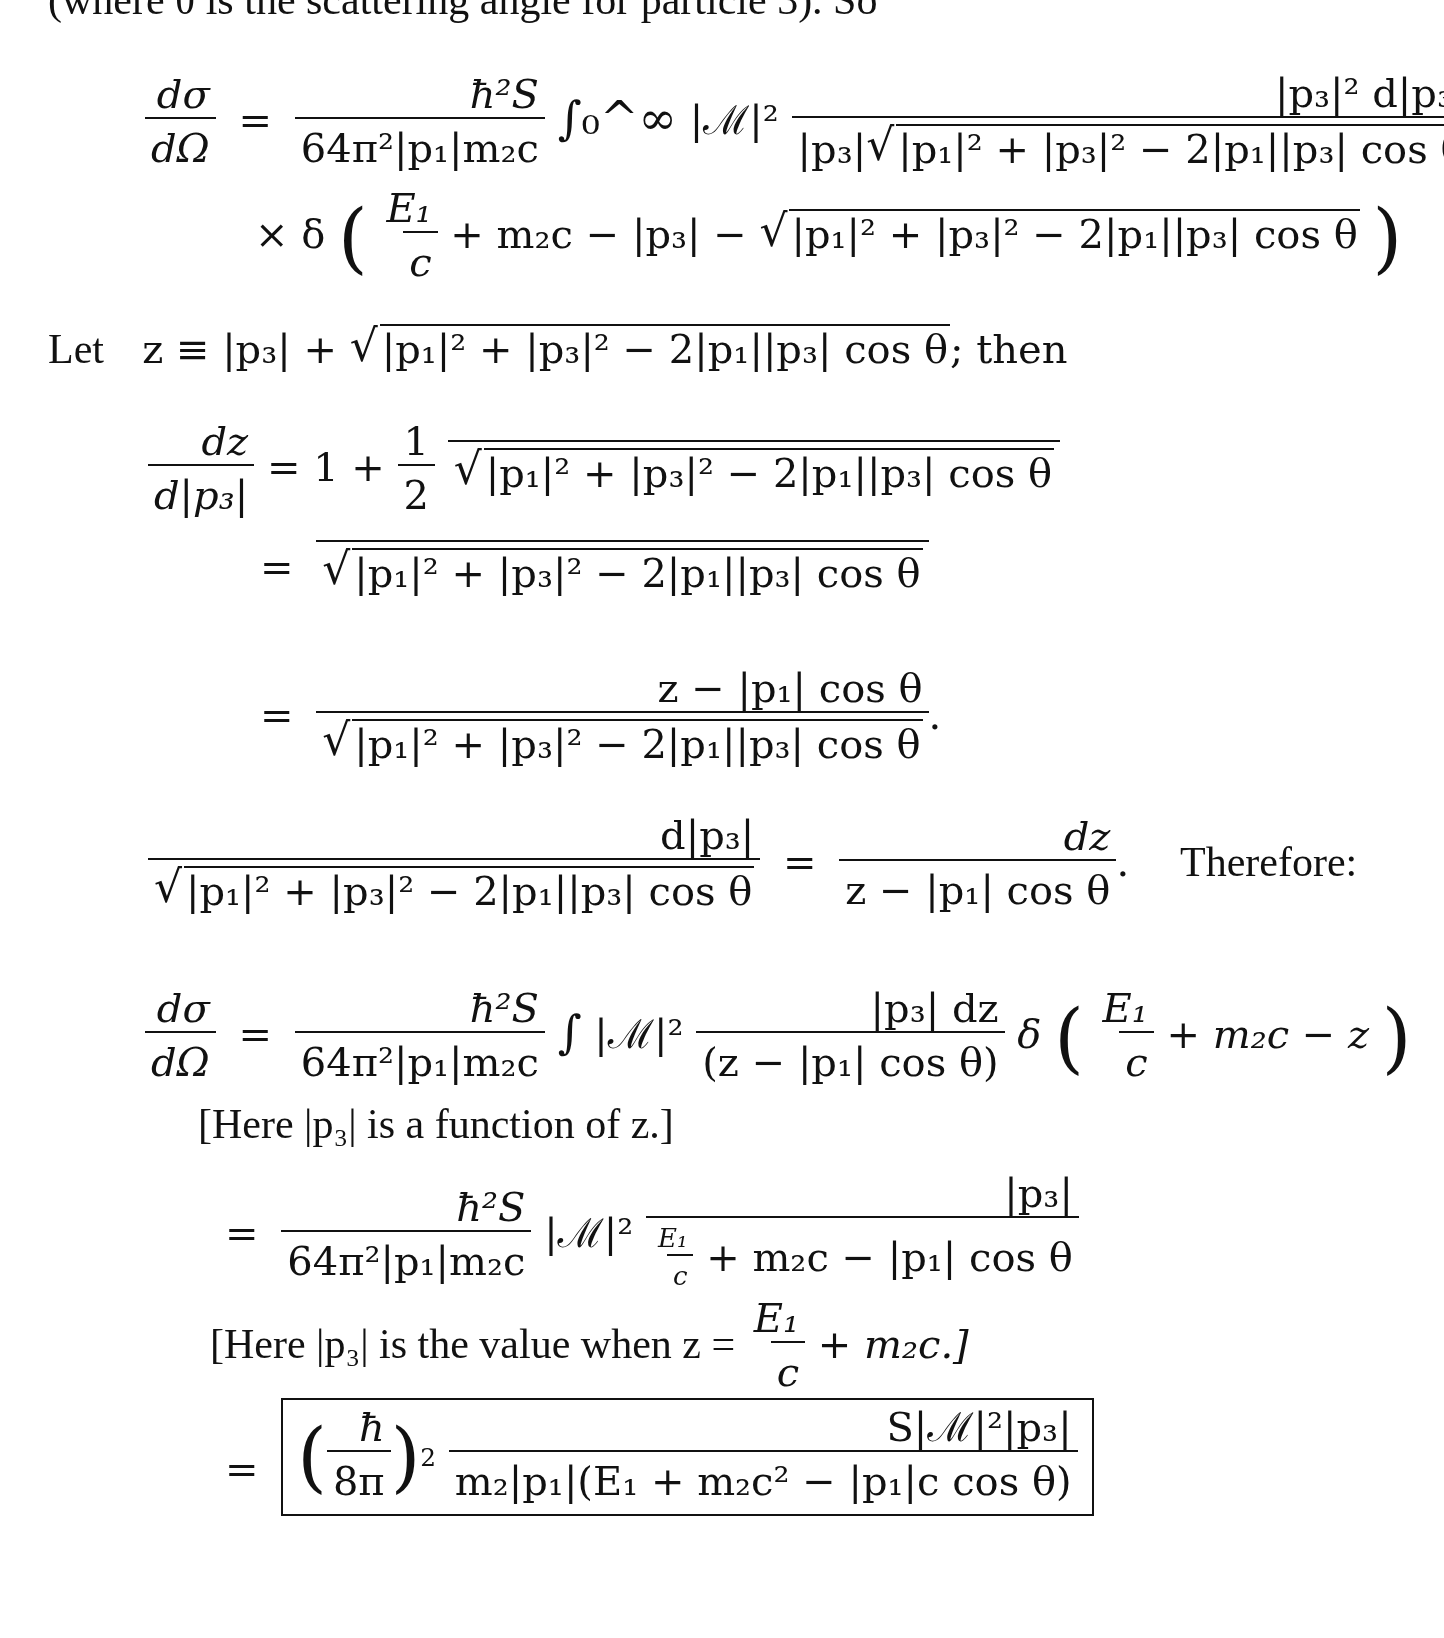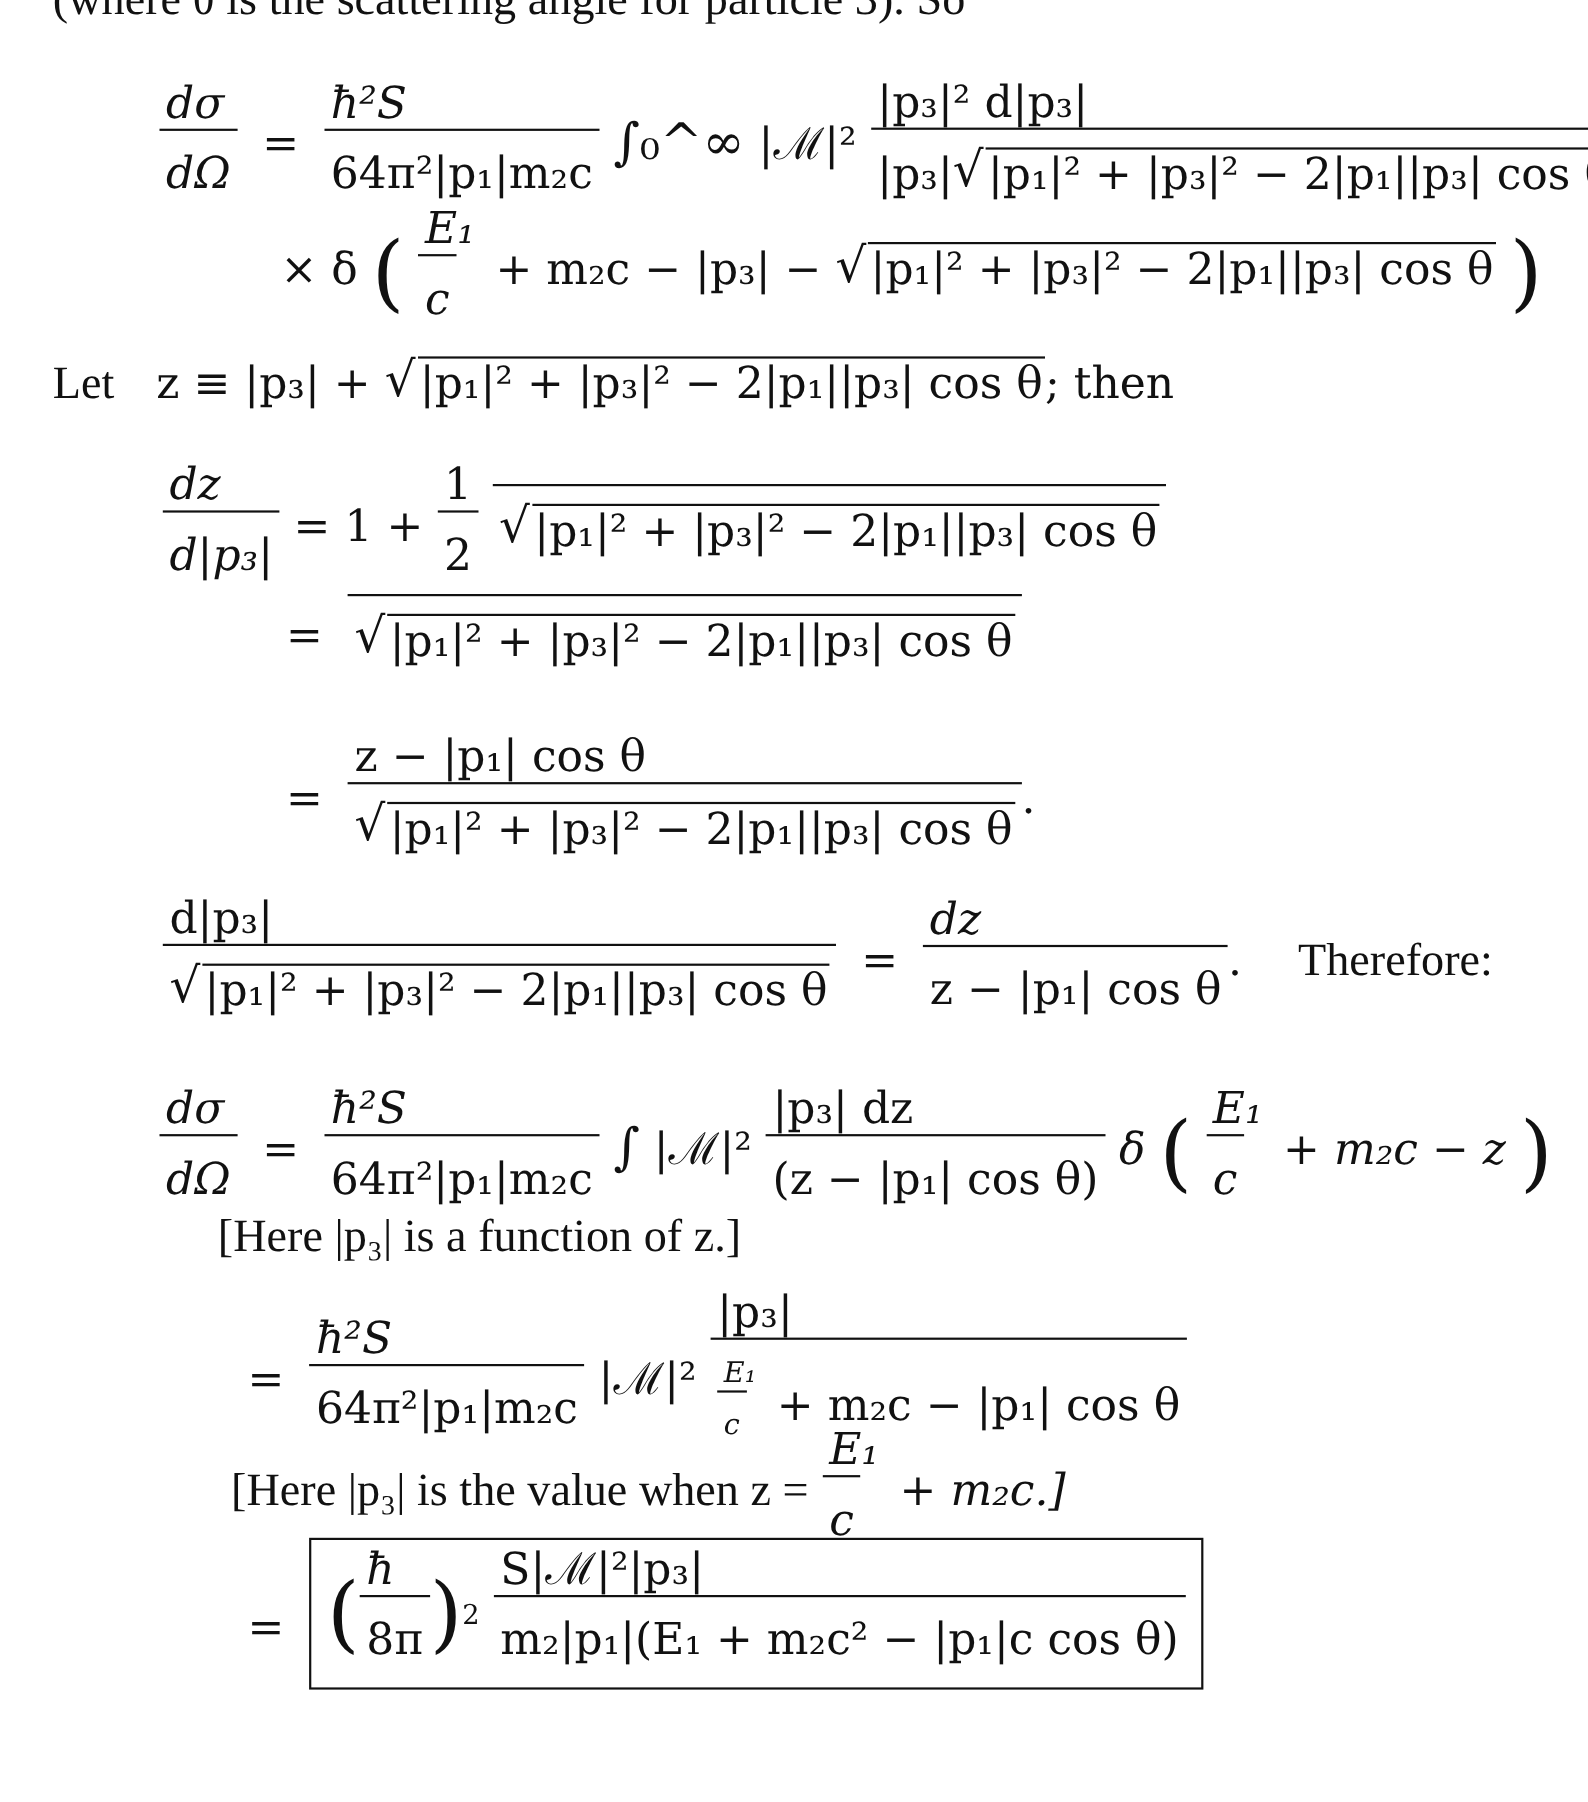--- a/index.html
+++ b/index.html
@@ -4,23 +4,23 @@
 <style>
   html, body { margin: 0; padding: 0; background: #ffffff; }
   body {
     width: 1444px; height: 1638px; position: relative; overflow: hidden;
     font-family: "DejaVu Serif", "Liberation Serif", serif;
     color: #111111;
     font-size: 40px;
   }
   .abs { position: absolute; white-space: nowrap; }
   .i { font-style: italic; }
-  .frac { display: inline-flex; flex-direction: column; align-items: flex-start; vertical-align: middle; }
+  .frac { display: inline-flex; flex-direction: column; align-items: flex-end; vertical-align: middle; }
   .frac > .num { padding: 0 6px; line-height: 1.15; }
-  .frac > .den { padding: 16px 6px; line-height: 1.15; border-top: 2px solid #111; }
+  .frac > .den { padding: 6px 6px; line-height: 1.15; border-top: 2px solid #111; }
   .sqrt { display: inline-block; position: relative; padding-left: 30px; }
   .sqrt::before { content: "\221A"; position: absolute; left: 0; top: -4px; font-size: 1.1em; }
   .sqrt > .rad { border-top: 2px solid #111; display: inline-block; padding: 0 2px; }
   sup, sub { font-size: 0.62em; }
   .big-paren { font-size: 1.9em; font-weight: 200; vertical-align: middle; line-height: 1; }
   .eq { margin: 0 10px; }
   .boxed { border: 2px solid #111; padding: 4px 14px; display: inline-flex; align-items: center; }
   .txt { font-family: "Liberation Serif", "DejaVu Serif", serif; font-size: 42px; }
 </style>
 </head>

